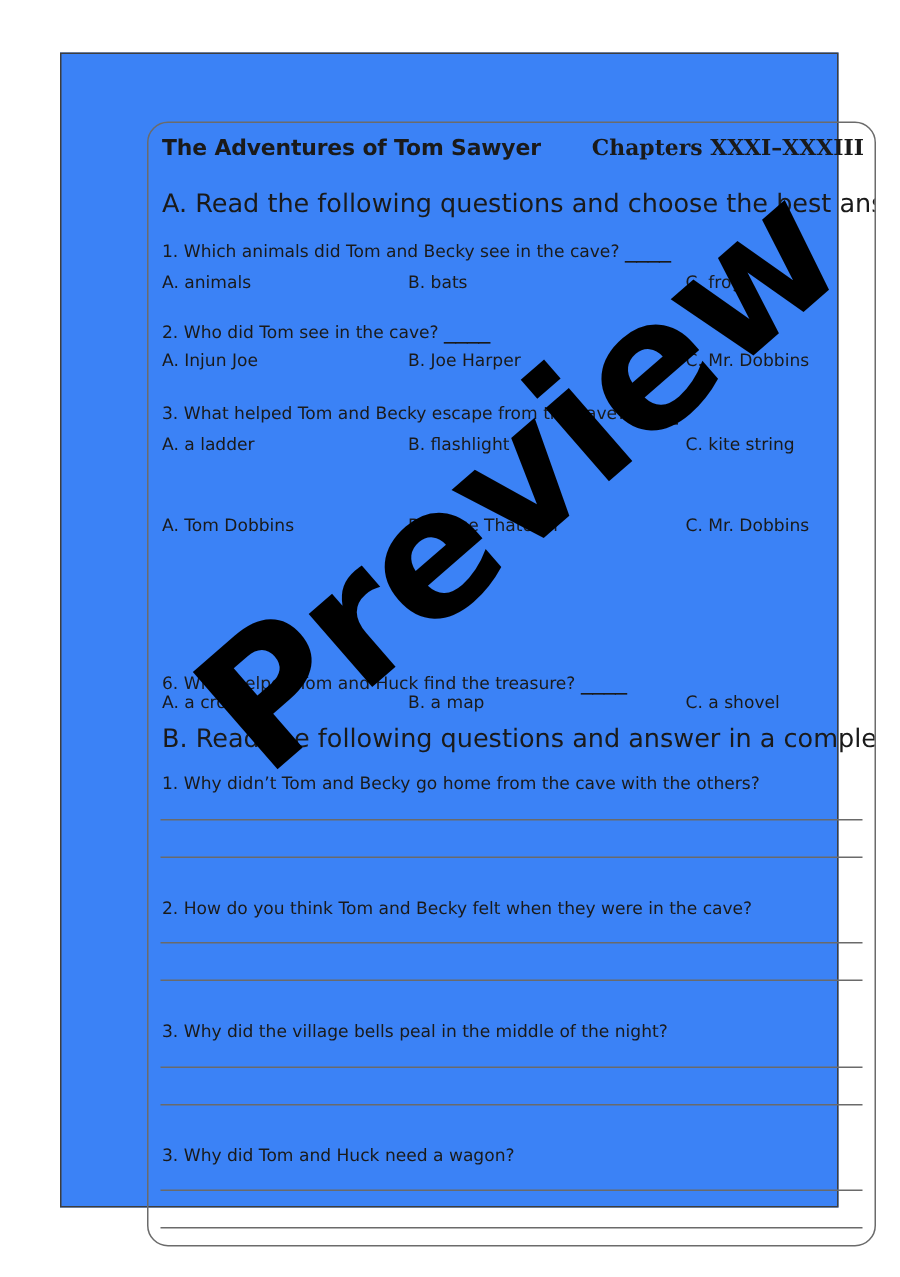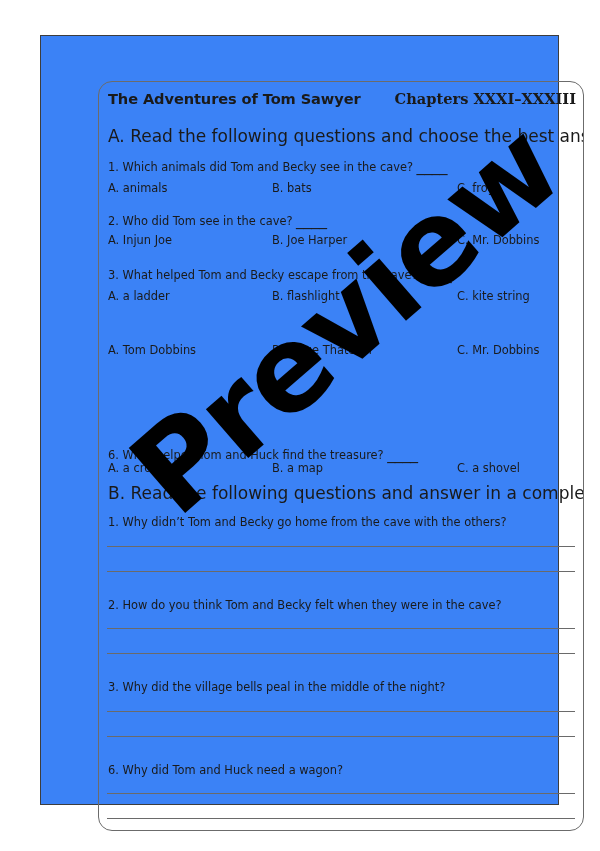--- a/index.html
+++ b/index.html
@@ -203,21 +203,21 @@
       <div class="answer-line" style="top:489px;"></div>
 
       <div class="row question" style="top:516px;">2. How do you think Tom and Becky felt when they were in the cave?</div>
       <div class="answer-line" style="top:546px;"></div>
       <div class="answer-line" style="top:571px;"></div>
 
       <div class="row question" style="top:598px;">3. Why did the village bells peal in the middle of the night?</div>
       <div class="answer-line" style="top:629px;"></div>
       <div class="answer-line" style="top:654px;"></div>
 
-      <div class="row question" style="top:681px;">6. Why did Tom and Huck need a wagon?</div>
+      <div class="row question" style="top:681px;">3. Why did Tom and Huck need a wagon?</div>
       <div class="answer-line" style="top:711px;"></div>
       <div class="answer-line" style="top:736px;"></div>
 
     </div>
   </div>
 </div>
 
 <div id="preview-watermark">Preview</div>
 
 </body></html>

